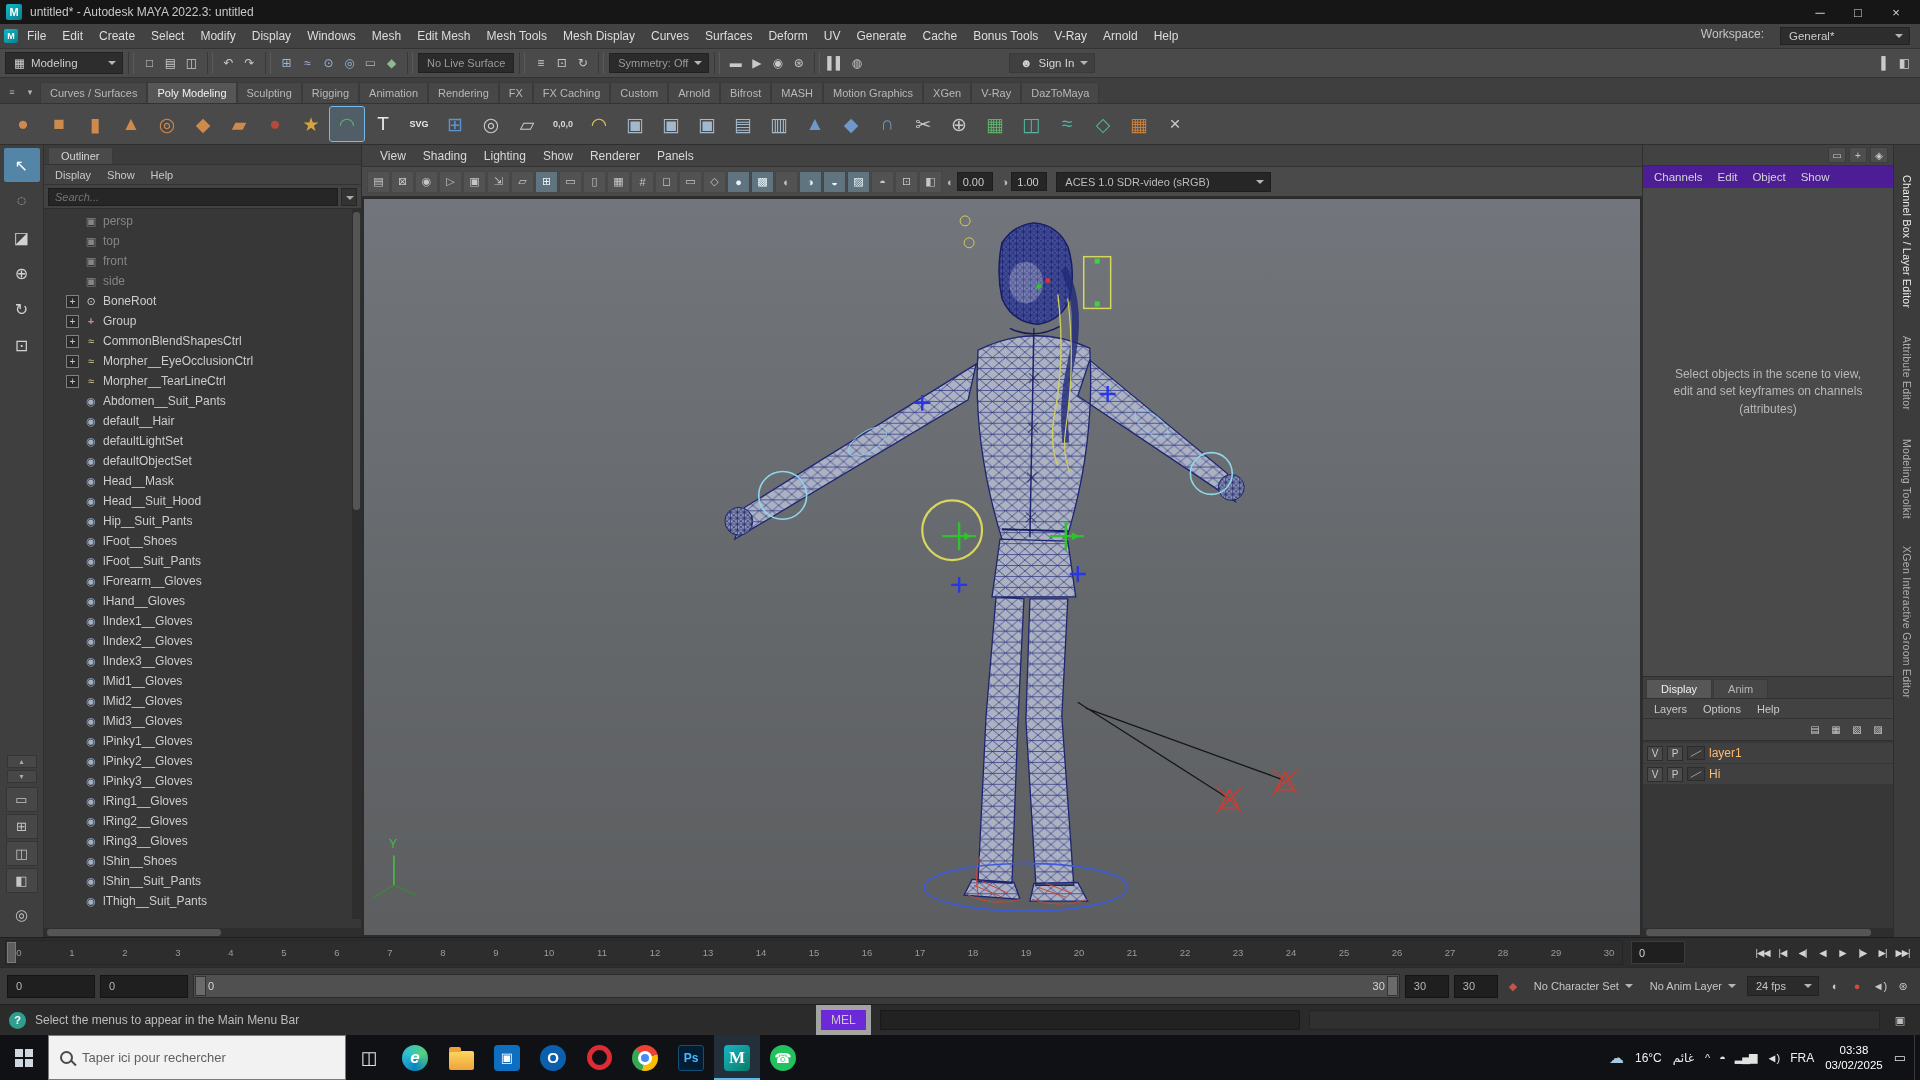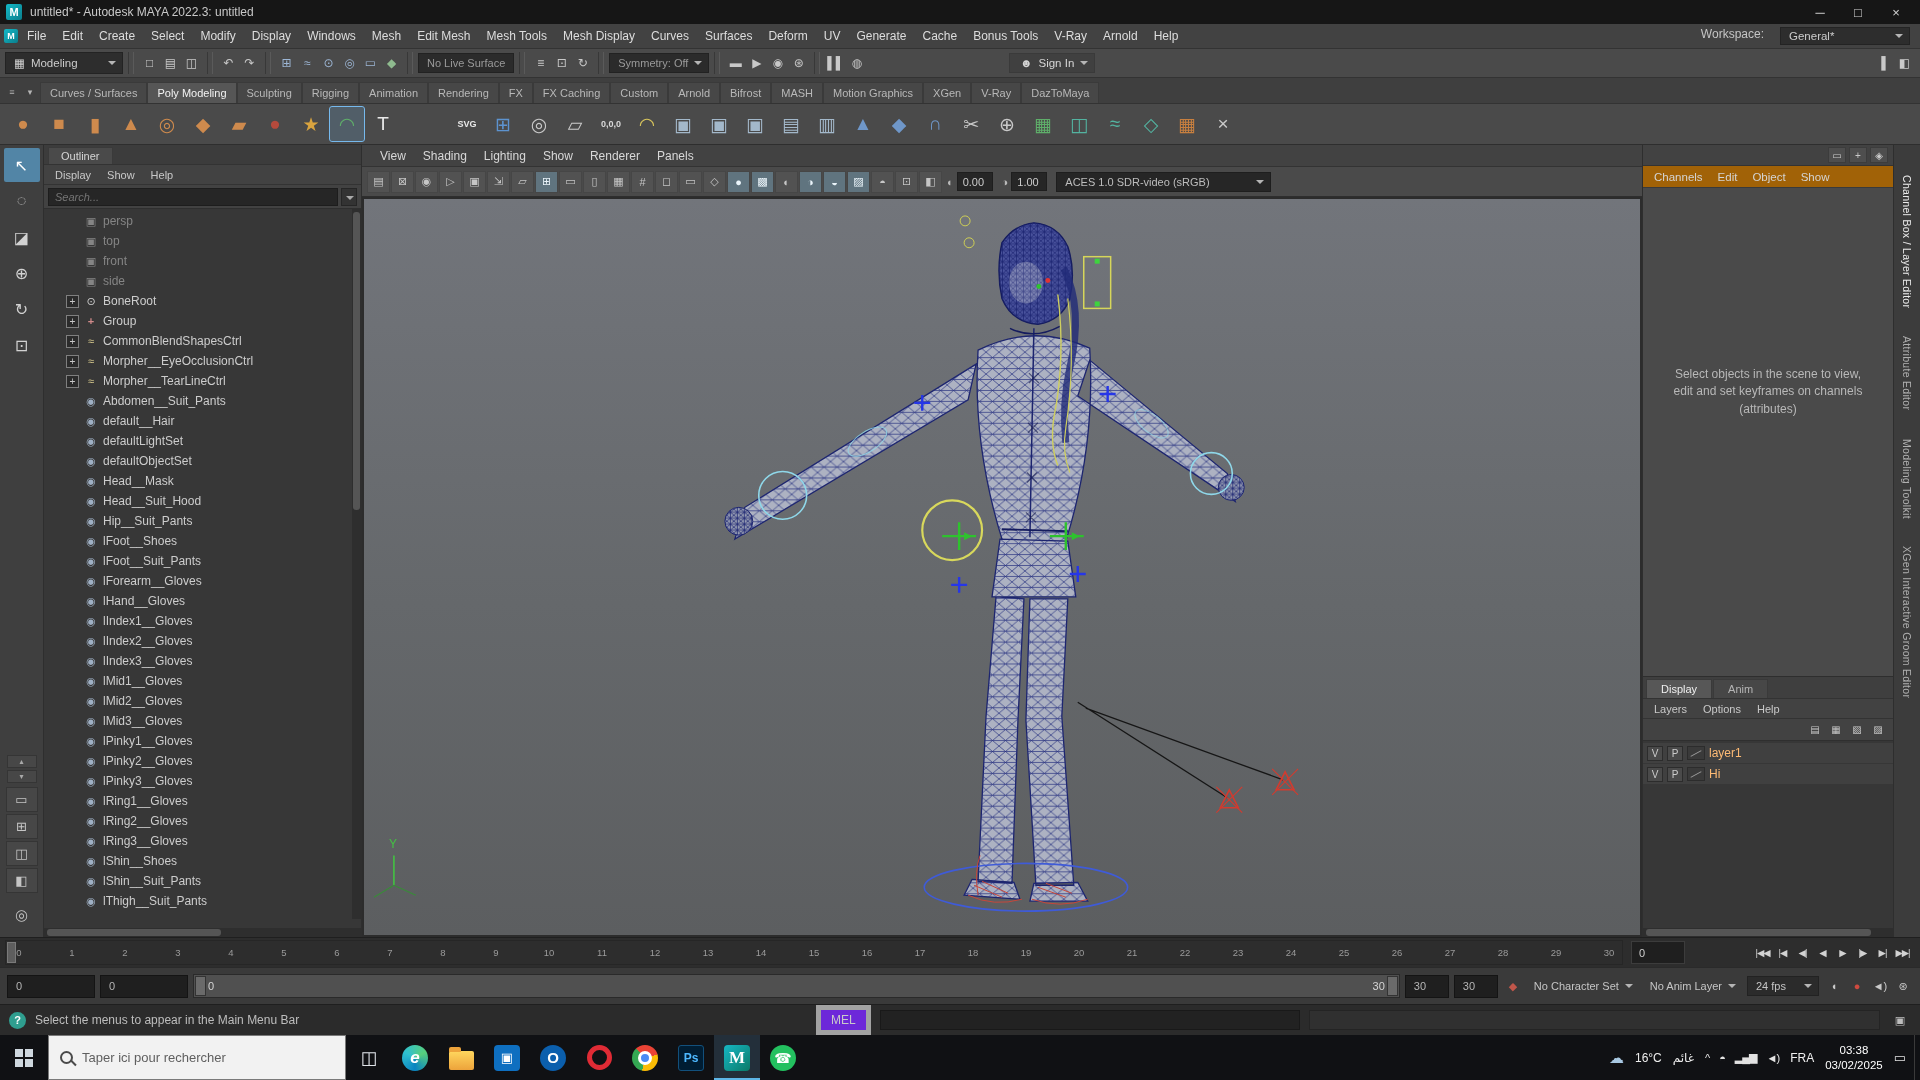--- a/index.html
+++ b/index.html
@@ -89,21 +89,21 @@
 .vp-field{display:flex;align-items:center;gap:3px;margin:0 4px;color:#b9b9b9;font-size:11px}
 .vp-num{width:36px;height:19px;background:#262626;border:1px solid #1e1e1e;color:#ccc;font-size:11px;text-align:left;padding:0 5px;outline:none}
 .vp-colorspace{height:20px;background:#262626;border:1px solid #1e1e1e;color:#bdbdbd;font-size:11px;padding:3px 8px;min-width:215px;margin-left:4px}
 .canvas{flex:1;position:relative;margin:0;border:2px solid #2c2c2c;background:linear-gradient(#72757b 0%,#65686b 55%,#5c5e60 100%);overflow:hidden}
 .canvas svg{position:absolute;inset:0;width:100%;height:100%}
 
 
 .rightcol{width:251px;background:#4a4a4a;border-left:1px solid #2e2e2e;display:flex;flex-direction:column;min-height:0;flex:0 0 auto}
 .rc-iconrow{height:21px;display:flex;justify-content:flex-end;gap:3px;padding:2px 5px;background:#424242;border-bottom:1px solid #333}
 .rc-icon{width:18px;height:16px;font-size:10px;color:#c9c9c9;display:flex;align-items:center;justify-content:center;background:#4e4e4e;border:1px solid #3c3c3c}
-.cb-menus{height:22px;display:flex;gap:1px;padding:0 4px;background:#a16207;border-bottom:1px solid #3a3a3a;align-items:center}
+.cb-menus{height:22px;display:flex;gap:1px;padding:0 4px;background:#4c1d95;border-bottom:1px solid #3a3a3a;align-items:center}
 .cb-menus span{font-size:11.5px;color:#d4d4d4;padding:2px 7px}
 .cb-empty{flex:1;display:flex;align-items:flex-start;justify-content:center;padding-top:178px}
 .cb-message{width:200px;text-align:center;font-size:12px;color:#b8b8b8;line-height:1.45}
 .layer-editor{flex:0 0 auto;display:flex;flex-direction:column;border-top:1px solid #2e2e2e;height:252px}
 .le-tabs{height:22px;display:flex;background:#3f3f3f;border-bottom:1px solid #333;align-items:flex-end;padding:0 3px;gap:1px}
 .le-tab{font-size:11px;padding:3px 14px;background:#474747;color:#b5b5b5;border:1px solid #3a3a3a;border-bottom:none}
 .le-tab.active{background:#575757;color:#efefef}
 .le-menus{height:20px;display:flex;gap:2px;background:#424242;border-bottom:1px solid #333;align-items:center;padding:0 4px}
 .le-menus span{font-size:11px;color:#c9c9c9;padding:2px 7px}
 .le-iconrow{height:22px;display:flex;justify-content:flex-end;align-items:center;gap:3px;padding:0 6px;background:#424242;border-bottom:1px solid #2f2f2f}
@@ -327,21 +327,21 @@
       <span class="shelf-icon" style="color: rgb(206, 138, 77);">■</span>
       <span class="shelf-icon" style="color: rgb(206, 138, 77);">▮</span>
       <span class="shelf-icon" style="color: rgb(206, 138, 77);">▲</span>
       <span class="shelf-icon" style="color: rgb(206, 138, 77);">◎</span>
       <span class="shelf-icon" style="color: rgb(206, 138, 77);">◆</span>
       <span class="shelf-icon" style="color: rgb(206, 138, 77);">▰</span>
       <span class="shelf-icon" style="color: rgb(181, 74, 60);">●</span>
       <span class="shelf-icon" style="color: rgb(217, 164, 63);">★</span>
       <span class="shelf-icon sel" style="color: rgb(95, 174, 106);">◠</span>
       <span class="shelf-icon" style="color: rgb(232, 232, 232);">T</span>
-      <span class="shelf-icon txt" style="color: rgb(232, 232, 232); margin-left: 48px;">SVG</span>
+      <span class="shelf-icon txt" style="color: rgb(232, 232, 232);">SVG</span>
       <span class="shelf-icon" style="color: rgb(93, 147, 207);">⊞</span>
       <span class="shelf-icon" style="color: rgb(201, 201, 201);">◎</span>
       <span class="shelf-icon" style="color: rgb(201, 201, 201);">▱</span>
       <span class="shelf-icon txt" style="color: rgb(217, 217, 217);">0,0,0</span>
       <span class="shelf-icon" style="color: rgb(215, 196, 92);">◠</span>
       <span class="shelf-icon" style="color: rgb(163, 184, 202);">▣</span>
       <span class="shelf-icon" style="color: rgb(163, 184, 202);">▣</span>
       <span class="shelf-icon" style="color: rgb(163, 184, 202);">▣</span>
       <span class="shelf-icon" style="color: rgb(163, 184, 202);">▤</span>
       <span class="shelf-icon" style="color: rgb(163, 184, 202);">▥</span>

